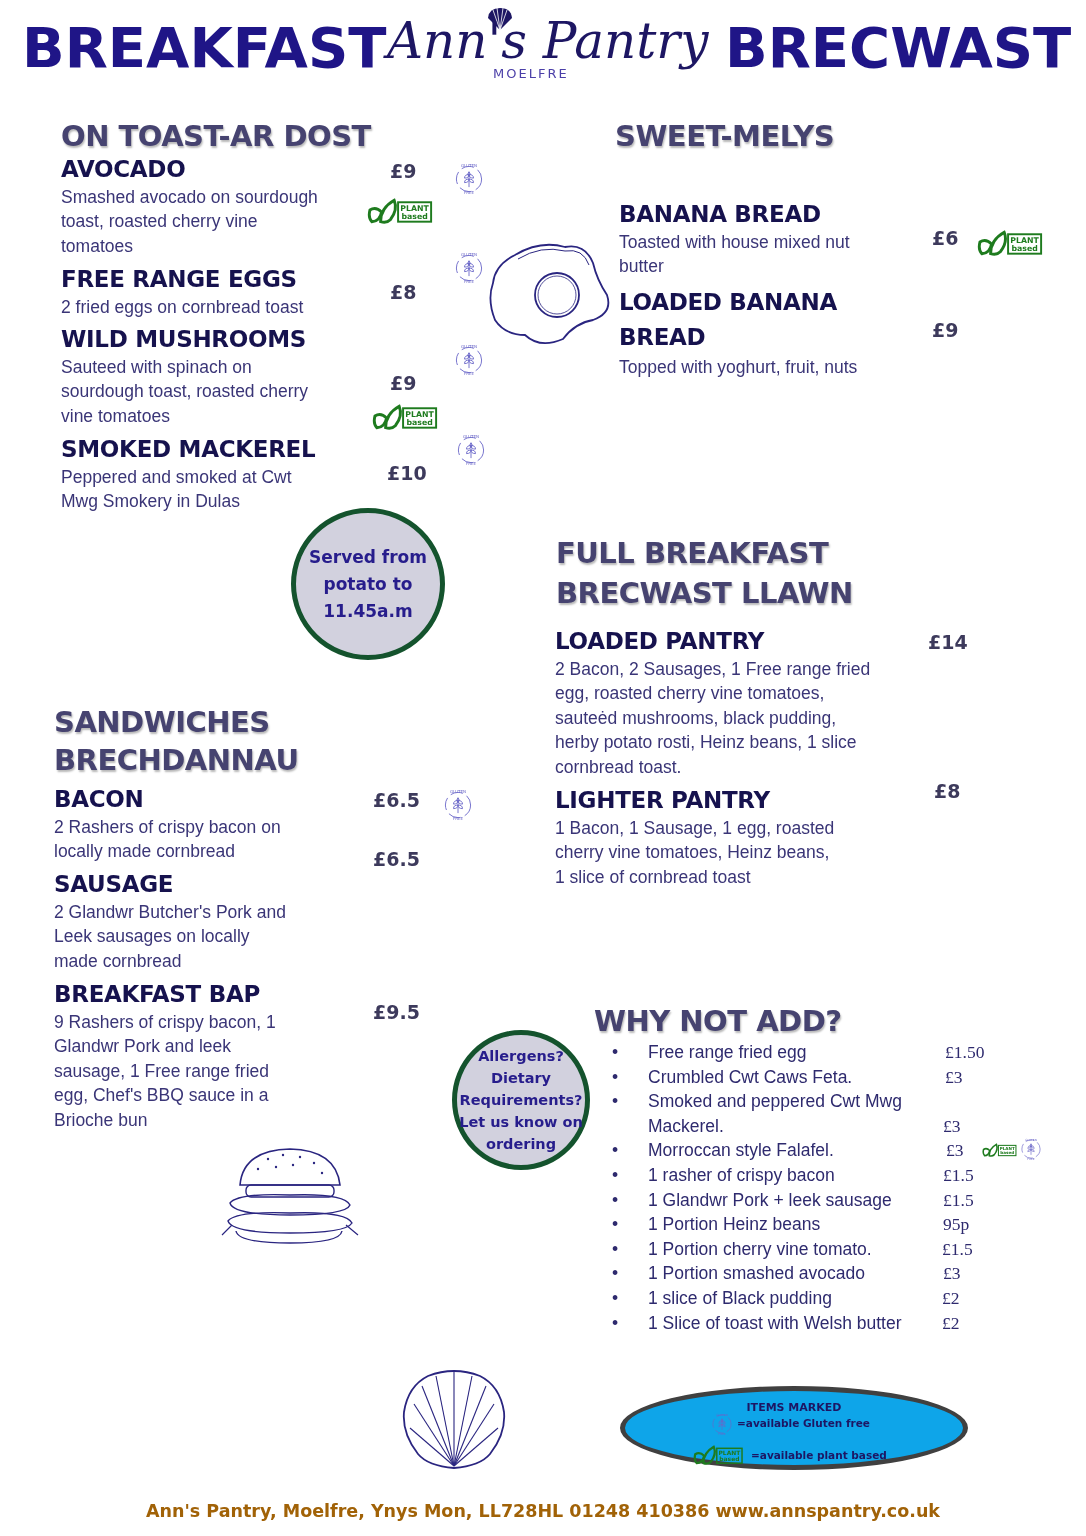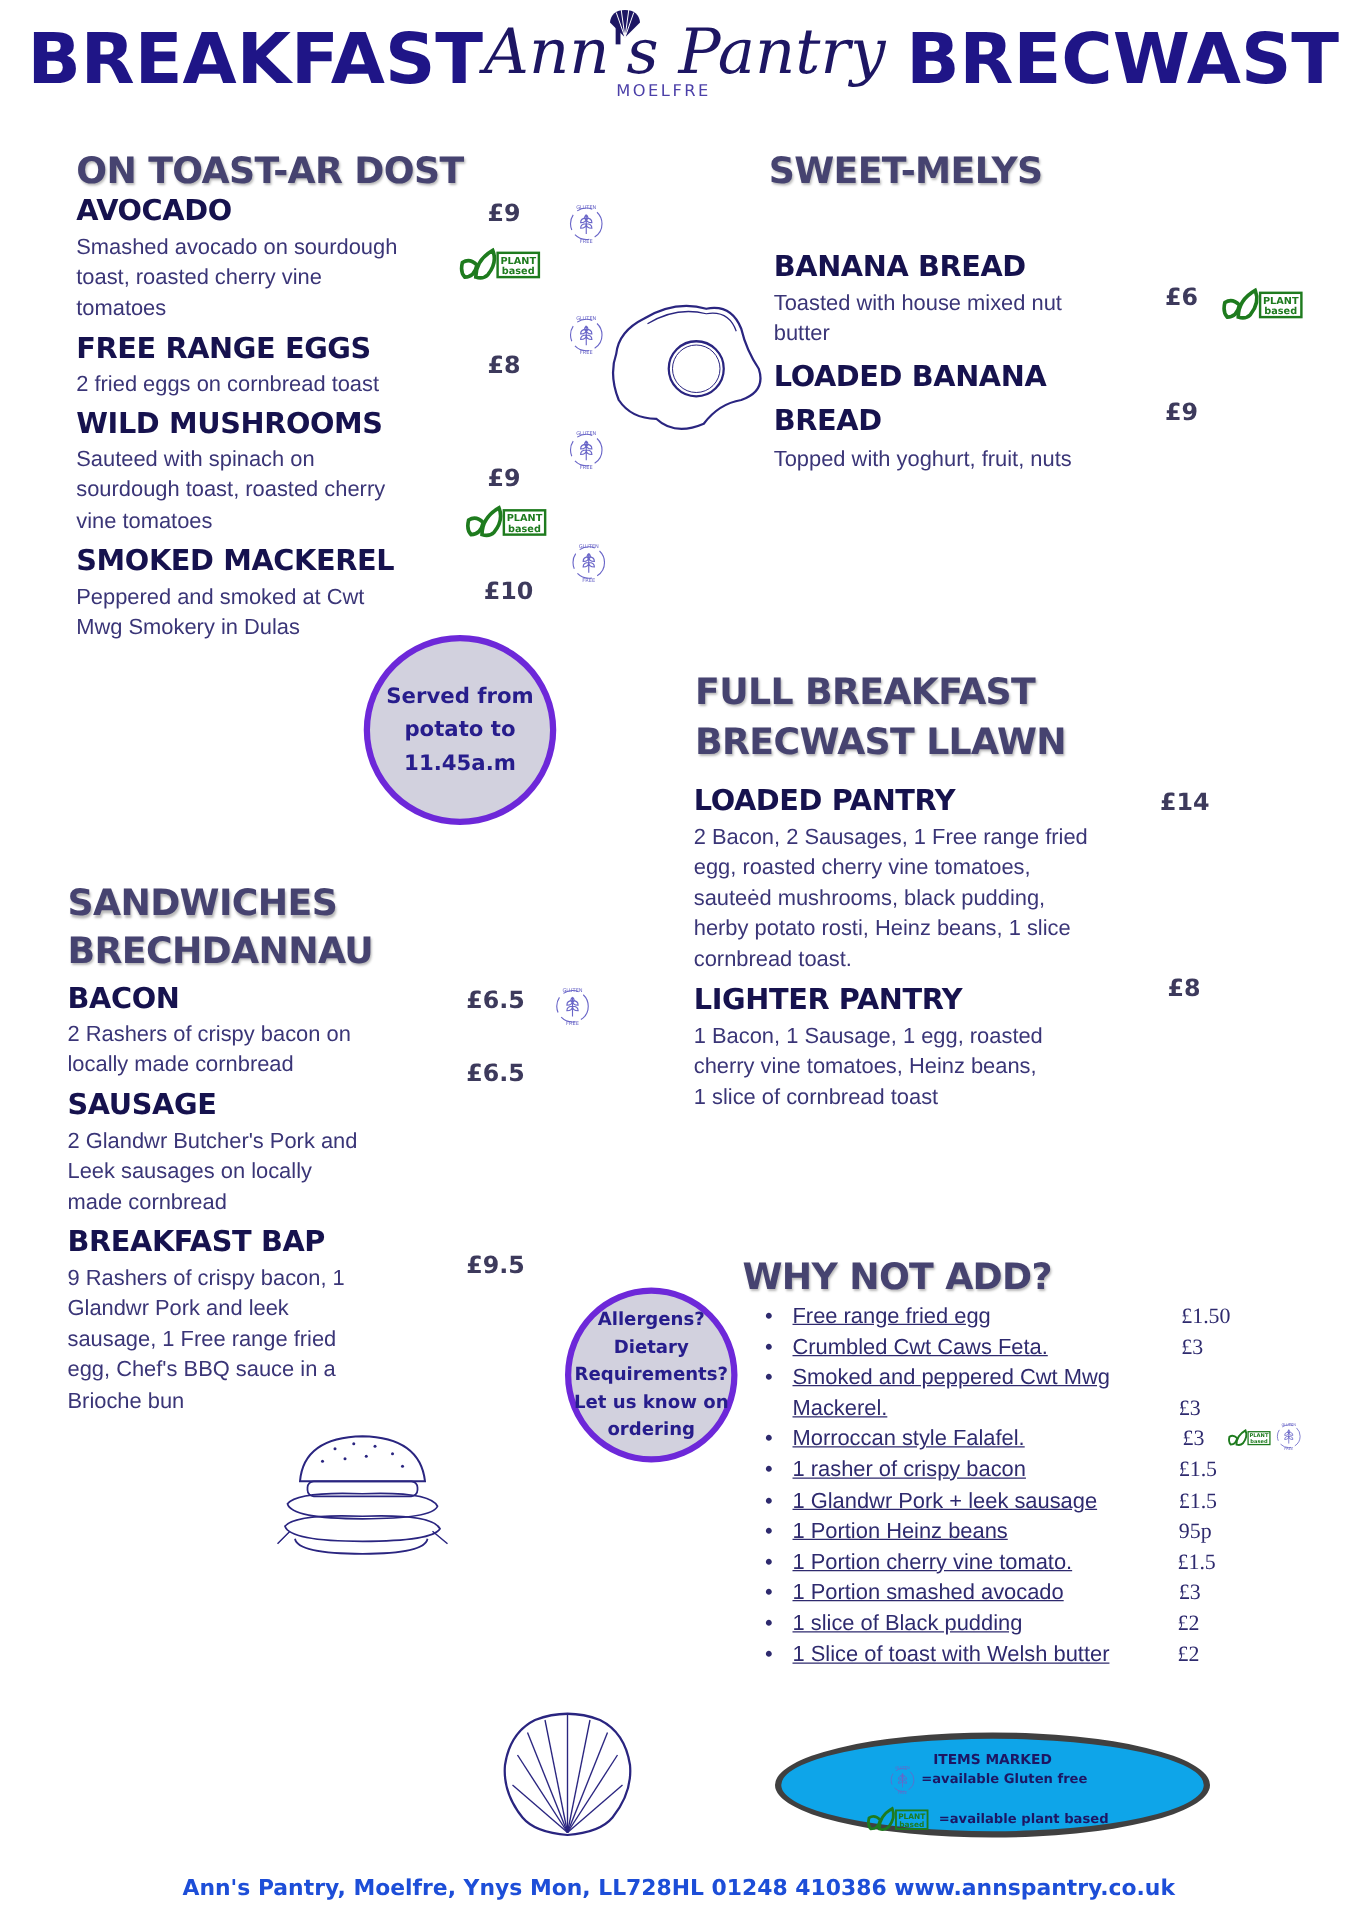--- a/index.html
+++ b/index.html
@@ -12,31 +12,31 @@
   .logo-sub { font-family:"DejaVu Sans", sans-serif; font-size:13px; letter-spacing:2px; color:#4b3fa8; }
 
   .sec-title { font-family:"DejaVu Sans", sans-serif; font-weight:bold; font-size:29px; color:#464370; text-shadow:1px 2px 2px rgba(0,0,0,0.28); line-height:1.35; letter-spacing:-0.5px; }
   .item-name { font-family:"DejaVu Sans", sans-serif; font-weight:bold; font-size:23px; color:#16124e; line-height:1.3; letter-spacing:-0.3px; }
   .item-desc { font-family:"Liberation Sans", sans-serif; font-size:17.5px; color:#3a3577; line-height:24.5px; }
   .price { font-family:"DejaVu Sans", sans-serif; font-weight:bold; font-size:19px; color:#3d3a5c; }
 
   .gf { width:36px; height:36px; }
   .pb { width:68px; height:30px; }
 
-  .circle { border:5px solid #6d28d9; border-radius:50%; background:#d2d1de; display:flex; align-items:center; justify-content:center; text-align:center; font-family:"DejaVu Sans", sans-serif; font-weight:bold; color:#271d8c; }
+  .circle { border:5px solid #14532d; border-radius:50%; background:#d2d1de; display:flex; align-items:center; justify-content:center; text-align:center; font-family:"DejaVu Sans", sans-serif; font-weight:bold; color:#271d8c; }
 
   .addon-list { list-style:none; }
   .addon-row { position:relative; font-family:"Liberation Sans", sans-serif; font-size:17.5px; color:#2e2a6e; line-height:24.6px; height:24.6px; }
   .addon-row.tall { height:49.2px; }
   .addon-bullet { position:absolute; left:0; top:0; }
-  .addon-label { position:absolute; left:22px; top:0; width:300px;text-decoration:underline; }
+  .addon-label { position:absolute; left:36px; top:0; width:300px; }
   .addon-price { position:absolute; top:0;font-family:Liberation Serif, serif; }
 
   .legend { border:5px solid #404040; border-radius:50%; background:#0ea5e9; }
-  .footer { font-family:"DejaVu Sans", sans-serif; font-weight:bold; font-size:17.5px; color:#1d4ed8; white-space:nowrap; }
+  .footer { font-family:"DejaVu Sans", sans-serif; font-weight:bold; font-size:17.5px; color:#a16207; white-space:nowrap; }
 </style>
 </head>
 <body>
 
 <svg width="0" height="0" style="position:absolute">
   <defs>
     <symbol id="gf-sym" viewBox="0 0 40 40">
       <circle cx="20" cy="20" r="14" fill="none" stroke="#6a66c8" stroke-width="1" stroke-dasharray="14 5 14 5 14 5 14 5"></circle>
       <text x="20" y="7" font-size="4.5" text-anchor="middle" fill="#6a66c8" font-family="DejaVu Sans, sans-serif">GLUTEN</text>
       <text x="20" y="37" font-size="4.5" text-anchor="middle" fill="#6a66c8" font-family="DejaVu Sans, sans-serif">FREE</text>

